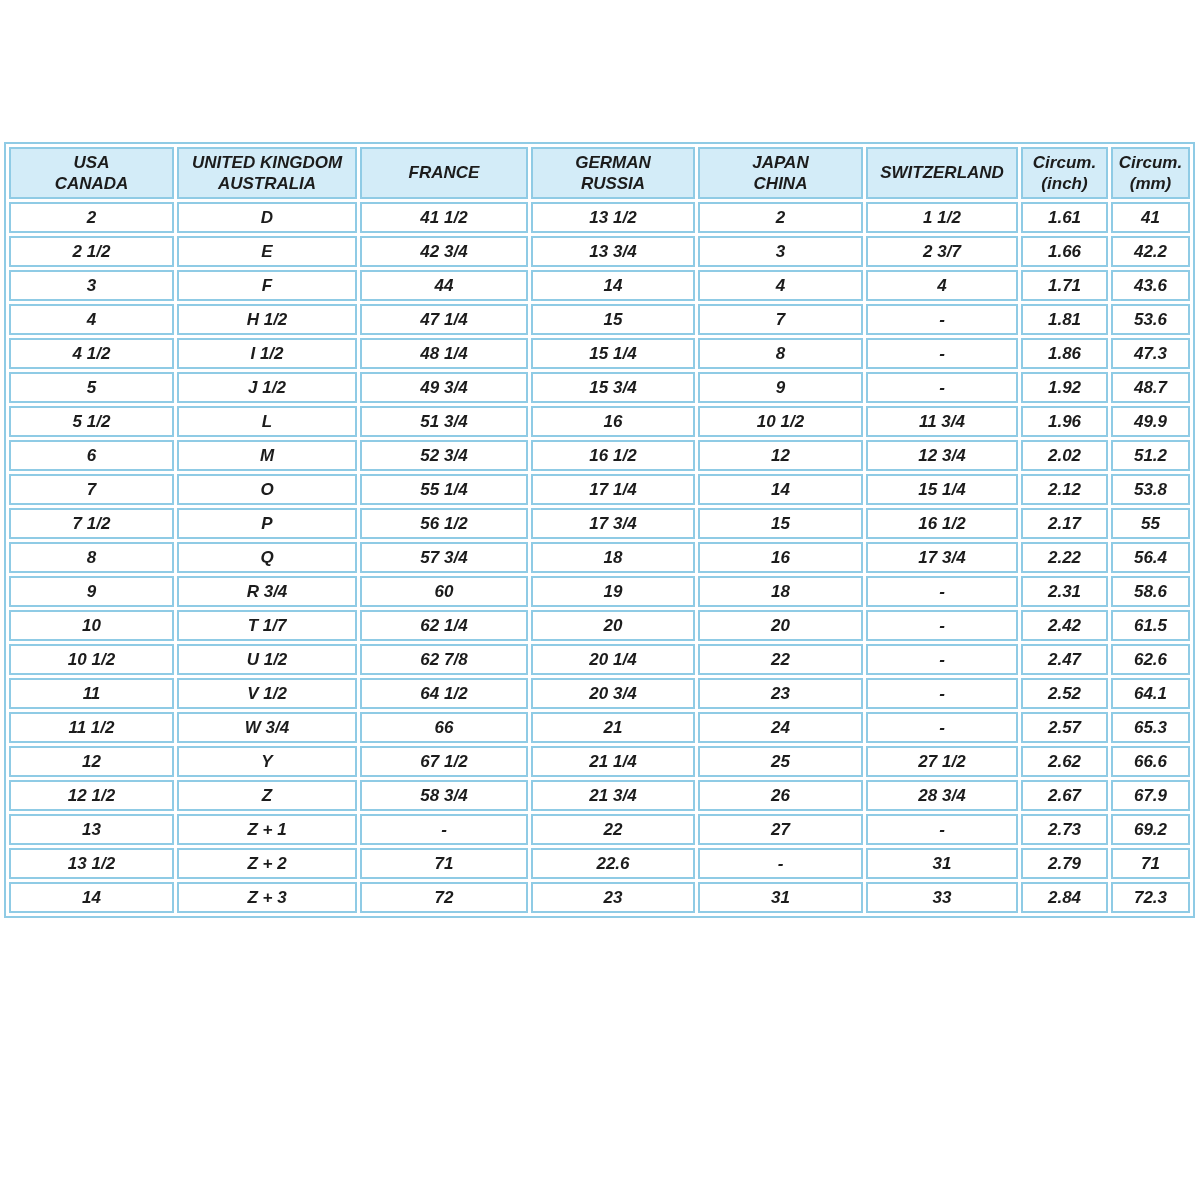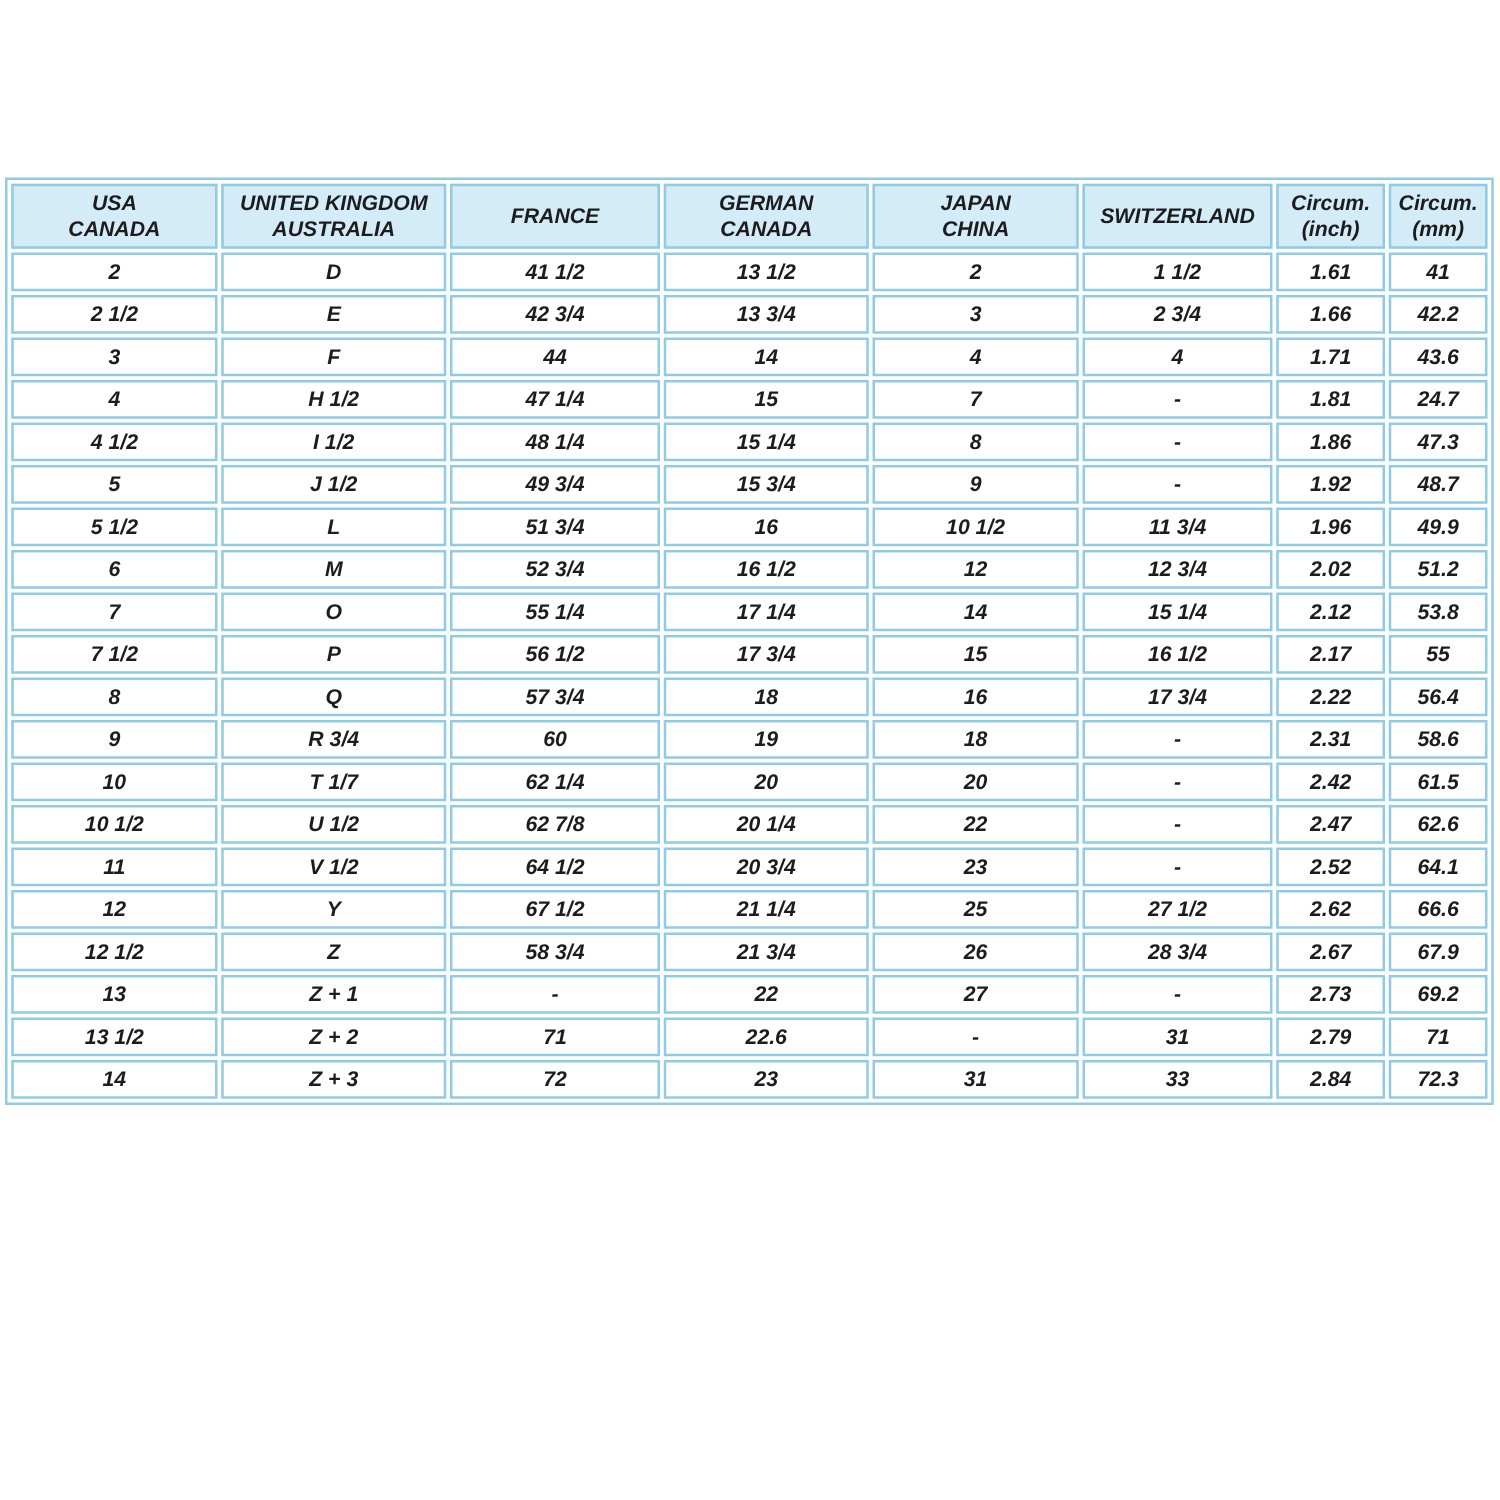--- a/index.html
+++ b/index.html
@@ -74,21 +74,21 @@
       <col style="width:79px">
     </colgroup>
     <thead>
       <tr>
         <th>USA
 CANADA</th>
         <th>UNITED KINGDOM
 AUSTRALIA</th>
         <th>FRANCE</th>
         <th>GERMAN
-CANADA</th>
+RUSSIA</th>
         <th>JAPAN
 CHINA</th>
         <th>SWITZERLAND</th>
         <th>Circum.
 (inch)</th>
         <th>Circum.
 (mm)</th>
       </tr>
     </thead>
     <tbody>
@@ -101,21 +101,21 @@
           <td>1 1/2</td>
           <td>1.61</td>
           <td>41</td>
         </tr>
         <tr>
           <td>2 1/2</td>
           <td>E</td>
           <td>42 3/4</td>
           <td>13 3/4</td>
           <td>3</td>
-          <td>2 3/4</td>
+          <td>2 3/7</td>
           <td>1.66</td>
           <td>42.2</td>
         </tr>
         <tr>
           <td>3</td>
           <td>F</td>
           <td>44</td>
           <td>14</td>
           <td>4</td>
           <td>4</td>
@@ -123,21 +123,21 @@
           <td>43.6</td>
         </tr>
         <tr>
           <td>4</td>
           <td>H 1/2</td>
           <td>47 1/4</td>
           <td>15</td>
           <td>7</td>
           <td>-</td>
           <td>1.81</td>
-          <td>24.7</td>
+          <td>53.6</td>
         </tr>
         <tr>
           <td>4 1/2</td>
           <td>I 1/2</td>
           <td>48 1/4</td>
           <td>15 1/4</td>
           <td>8</td>
           <td>-</td>
           <td>1.86</td>
           <td>47.3</td>
@@ -236,20 +236,30 @@
           <td>11</td>
           <td>V 1/2</td>
           <td>64 1/2</td>
           <td>20 3/4</td>
           <td>23</td>
           <td>-</td>
           <td>2.52</td>
           <td>64.1</td>
         </tr>
         <tr>
+          <td>11 1/2</td>
+          <td>W 3/4</td>
+          <td>66</td>
+          <td>21</td>
+          <td>24</td>
+          <td>-</td>
+          <td>2.57</td>
+          <td>65.3</td>
+        </tr>
+        <tr>
           <td>12</td>
           <td>Y</td>
           <td>67 1/2</td>
           <td>21 1/4</td>
           <td>25</td>
           <td>27 1/2</td>
           <td>2.62</td>
           <td>66.6</td>
         </tr>
         <tr>

